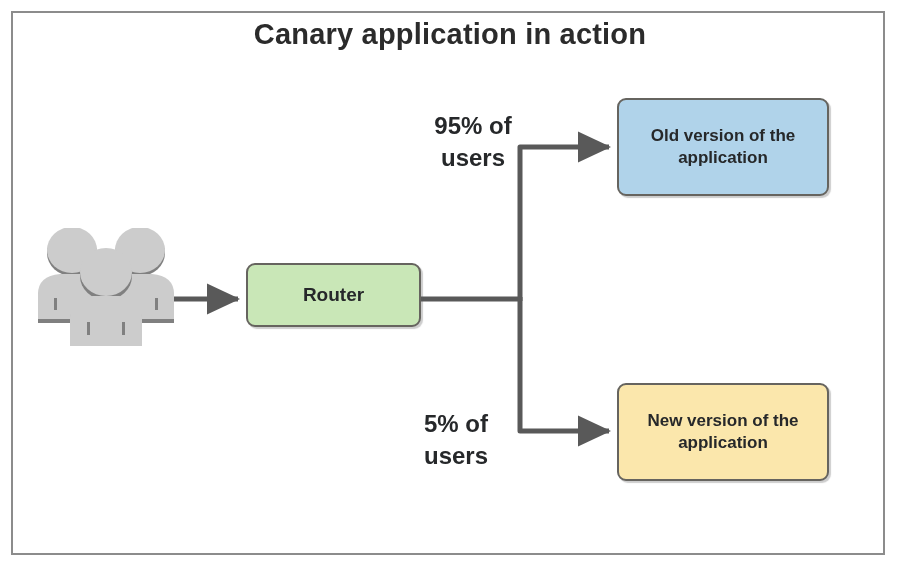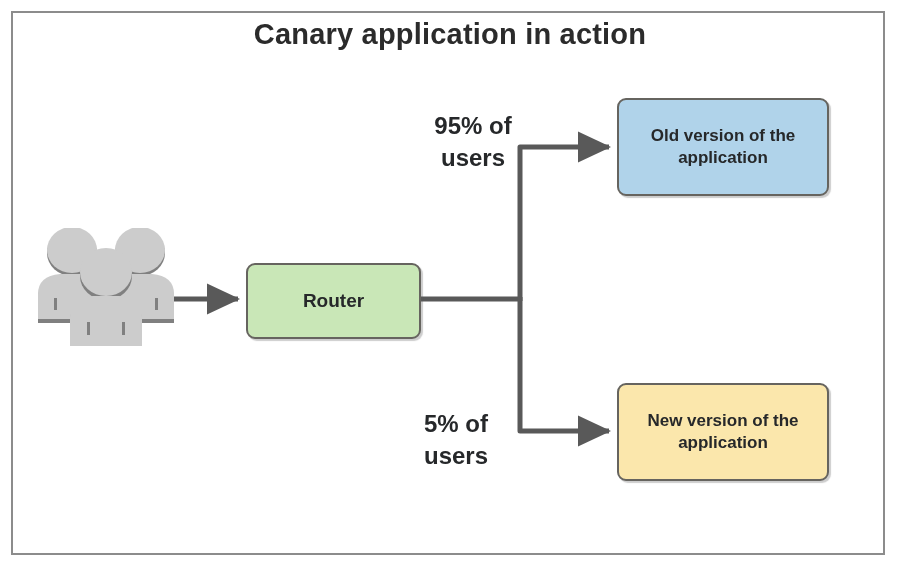--- a/index.html
+++ b/index.html
@@ -58,21 +58,21 @@
     justify-content: center;
     text-align: center;
     font-weight: bold;
     color: #26282a;
     box-shadow: 2px 2px 1px rgba(90,90,90,0.30);
   }
   #node-router {
     left: 246px;
     top: 263px;
     width: 175px;
-    height: 76px;
+    height: 64px;
     background: #c9e7b7;
     font-size: 19px;
   }
   #node-old {
     left: 617px;
     top: 98px;
     width: 212px;
     height: 98px;
     background: #b0d3ea;
     font-size: 17px;

